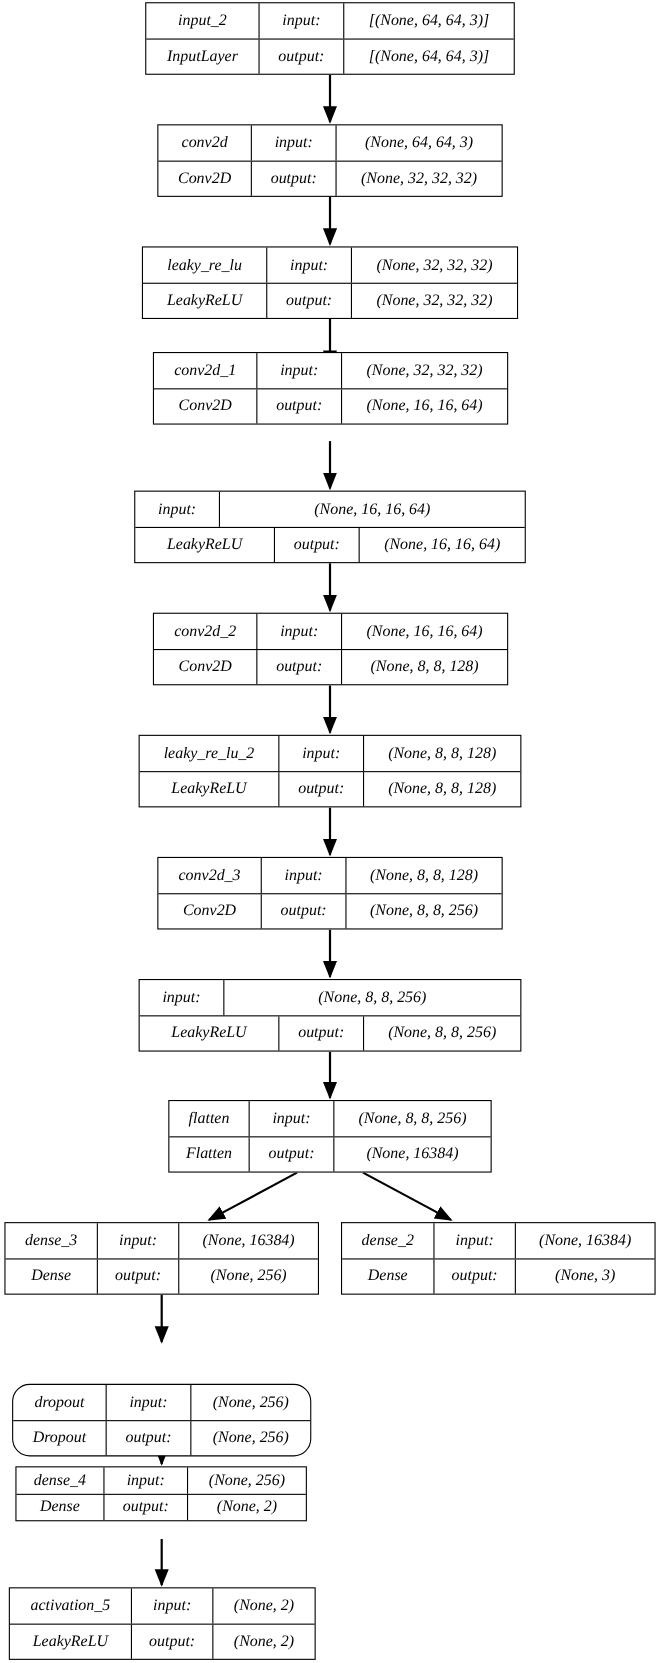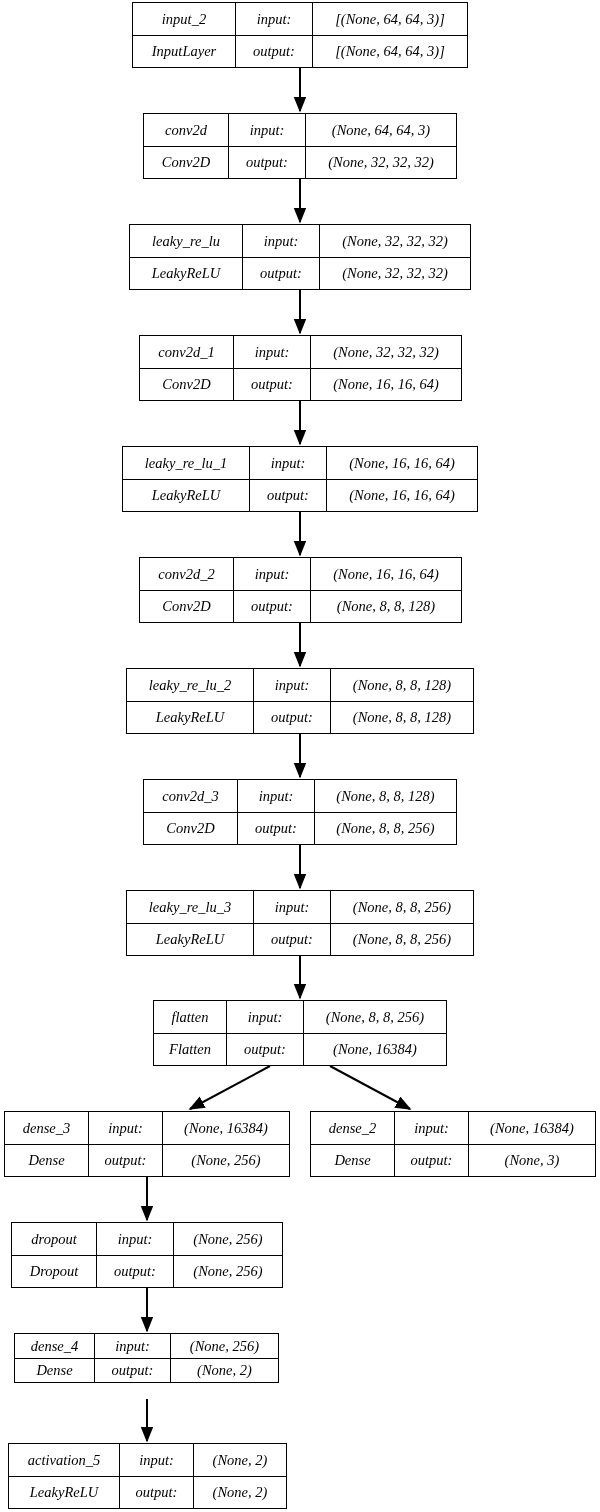--- a/index.html
+++ b/index.html
@@ -121,35 +121,34 @@
           <div class="cell c-name" style="width: 113px;">leaky_re_lu</div>
           <div class="cell c-io" style="width: 77px;">input:</div>
           <div class="cell c-shape" style="flex: 1 1 auto;">(None, 32, 32, 32)</div>
         </div>
         <div class="node-row bottom">
           <div class="cell c-name" style="width: 113px;">LeakyReLU</div>
           <div class="cell c-io" style="width: 77px;">output:</div>
           <div class="cell c-shape" style="flex: 1 1 auto;">(None, 32, 32, 32)</div>
         </div>
       </div>
-      <div class="node" style="left: 139px; top: 335px; width: 323px; height: 66px;">
+      <div class="node" style="left: 139px; top: 320px; width: 323px; height: 66px;">
         <div class="node-row top">
           <div class="cell c-name" style="width: 94px;">conv2d_1</div>
           <div class="cell c-io" style="width: 77px;">input:</div>
           <div class="cell c-shape" style="flex: 1 1 auto;">(None, 32, 32, 32)</div>
         </div>
         <div class="node-row bottom">
           <div class="cell c-name" style="width: 94px;">Conv2D</div>
           <div class="cell c-io" style="width: 77px;">output:</div>
           <div class="cell c-shape" style="flex: 1 1 auto;">(None, 16, 16, 64)</div>
         </div>
       </div>
       <div class="node" style="left: 122px; top: 446px; width: 356px; height: 66px;">
         <div class="node-row top">
-          <div class="cell c-name" style="width: 127px;">leaky_re_lu_1</div>
           <div class="cell c-io" style="width: 77px;">input:</div>
           <div class="cell c-shape" style="flex: 1 1 auto;">(None, 16, 16, 64)</div>
         </div>
         <div class="node-row bottom">
           <div class="cell c-name" style="width: 127px;">LeakyReLU</div>
           <div class="cell c-io" style="width: 77px;">output:</div>
           <div class="cell c-shape" style="flex: 1 1 auto;">(None, 16, 16, 64)</div>
         </div>
       </div>
       <div class="node" style="left: 139px; top: 557px; width: 323px; height: 66px;">
@@ -183,21 +182,20 @@
           <div class="cell c-shape" style="flex: 1 1 auto;">(None, 8, 8, 128)</div>
         </div>
         <div class="node-row bottom">
           <div class="cell c-name" style="width: 94px;">Conv2D</div>
           <div class="cell c-io" style="width: 77px;">output:</div>
           <div class="cell c-shape" style="flex: 1 1 auto;">(None, 8, 8, 256)</div>
         </div>
       </div>
       <div class="node" style="left: 126px; top: 890px; width: 348px; height: 66px;">
         <div class="node-row top">
-          <div class="cell c-name" style="width: 127px;">leaky_re_lu_3</div>
           <div class="cell c-io" style="width: 77px;">input:</div>
           <div class="cell c-shape" style="flex: 1 1 auto;">(None, 8, 8, 256)</div>
         </div>
         <div class="node-row bottom">
           <div class="cell c-name" style="width: 127px;">LeakyReLU</div>
           <div class="cell c-io" style="width: 77px;">output:</div>
           <div class="cell c-shape" style="flex: 1 1 auto;">(None, 8, 8, 256)</div>
         </div>
       </div>
       <div class="node" style="left: 153px; top: 1000px; width: 294px; height: 66px;">
@@ -229,21 +227,21 @@
           <div class="cell c-name" style="width: 84px;">dense_2</div>
           <div class="cell c-io" style="width: 74px;">input:</div>
           <div class="cell c-shape" style="flex: 1 1 auto;">(None, 16384)</div>
         </div>
         <div class="node-row bottom">
           <div class="cell c-name" style="width: 84px;">Dense</div>
           <div class="cell c-io" style="width: 74px;">output:</div>
           <div class="cell c-shape" style="flex: 1 1 auto;">(None, 3)</div>
         </div>
       </div>
-      <div class="node" style="left: 11px; top: 1222px; width: 272px; height: 66px;">
+      <div class="node" style="left: 11px; top: 1258px; width: 272px; height: 66px; border-radius: 16px;">
         <div class="node-row top">
           <div class="cell c-name" style="width: 85px;">dropout</div>
           <div class="cell c-io" style="width: 77px;">input:</div>
           <div class="cell c-shape" style="flex: 1 1 auto;">(None, 256)</div>
         </div>
         <div class="node-row bottom">
           <div class="cell c-name" style="width: 85px;">Dropout</div>
           <div class="cell c-io" style="width: 77px;">output:</div>
           <div class="cell c-shape" style="flex: 1 1 auto;">(None, 256)</div>
         </div>

